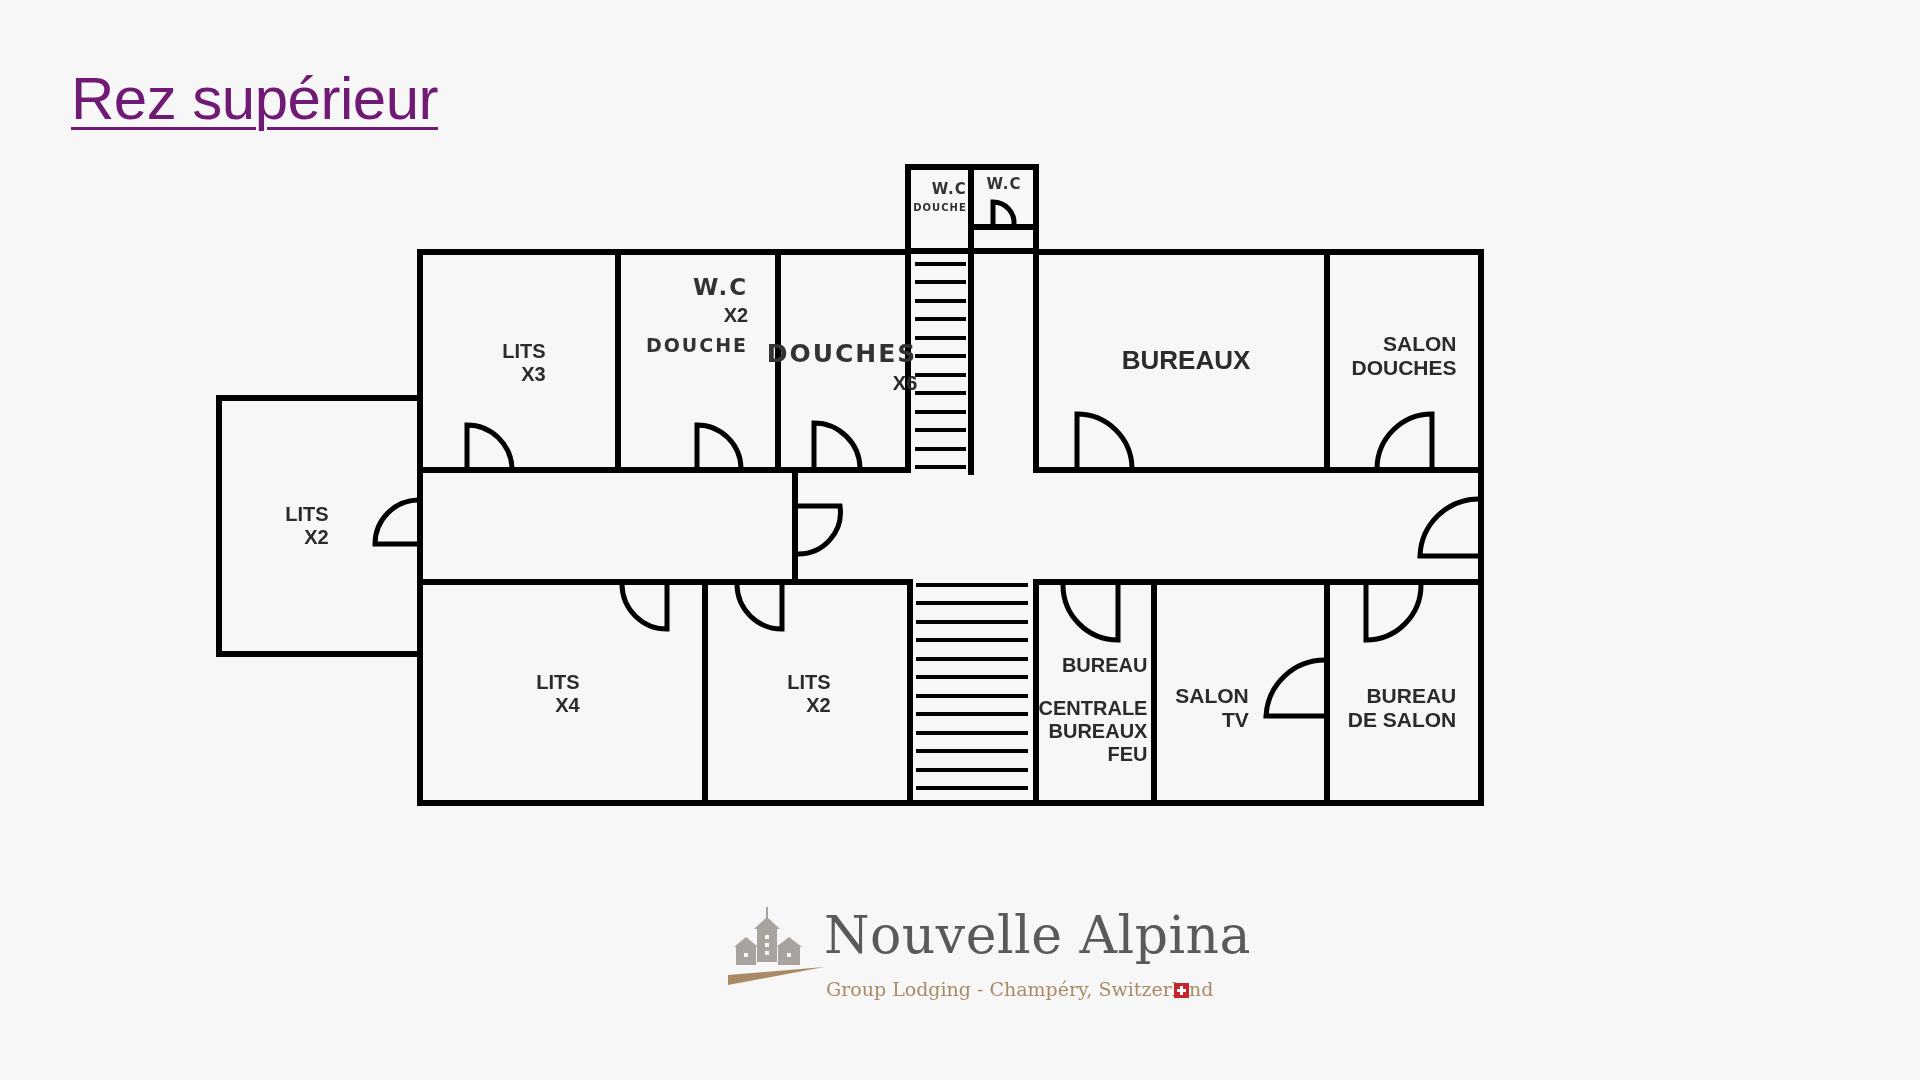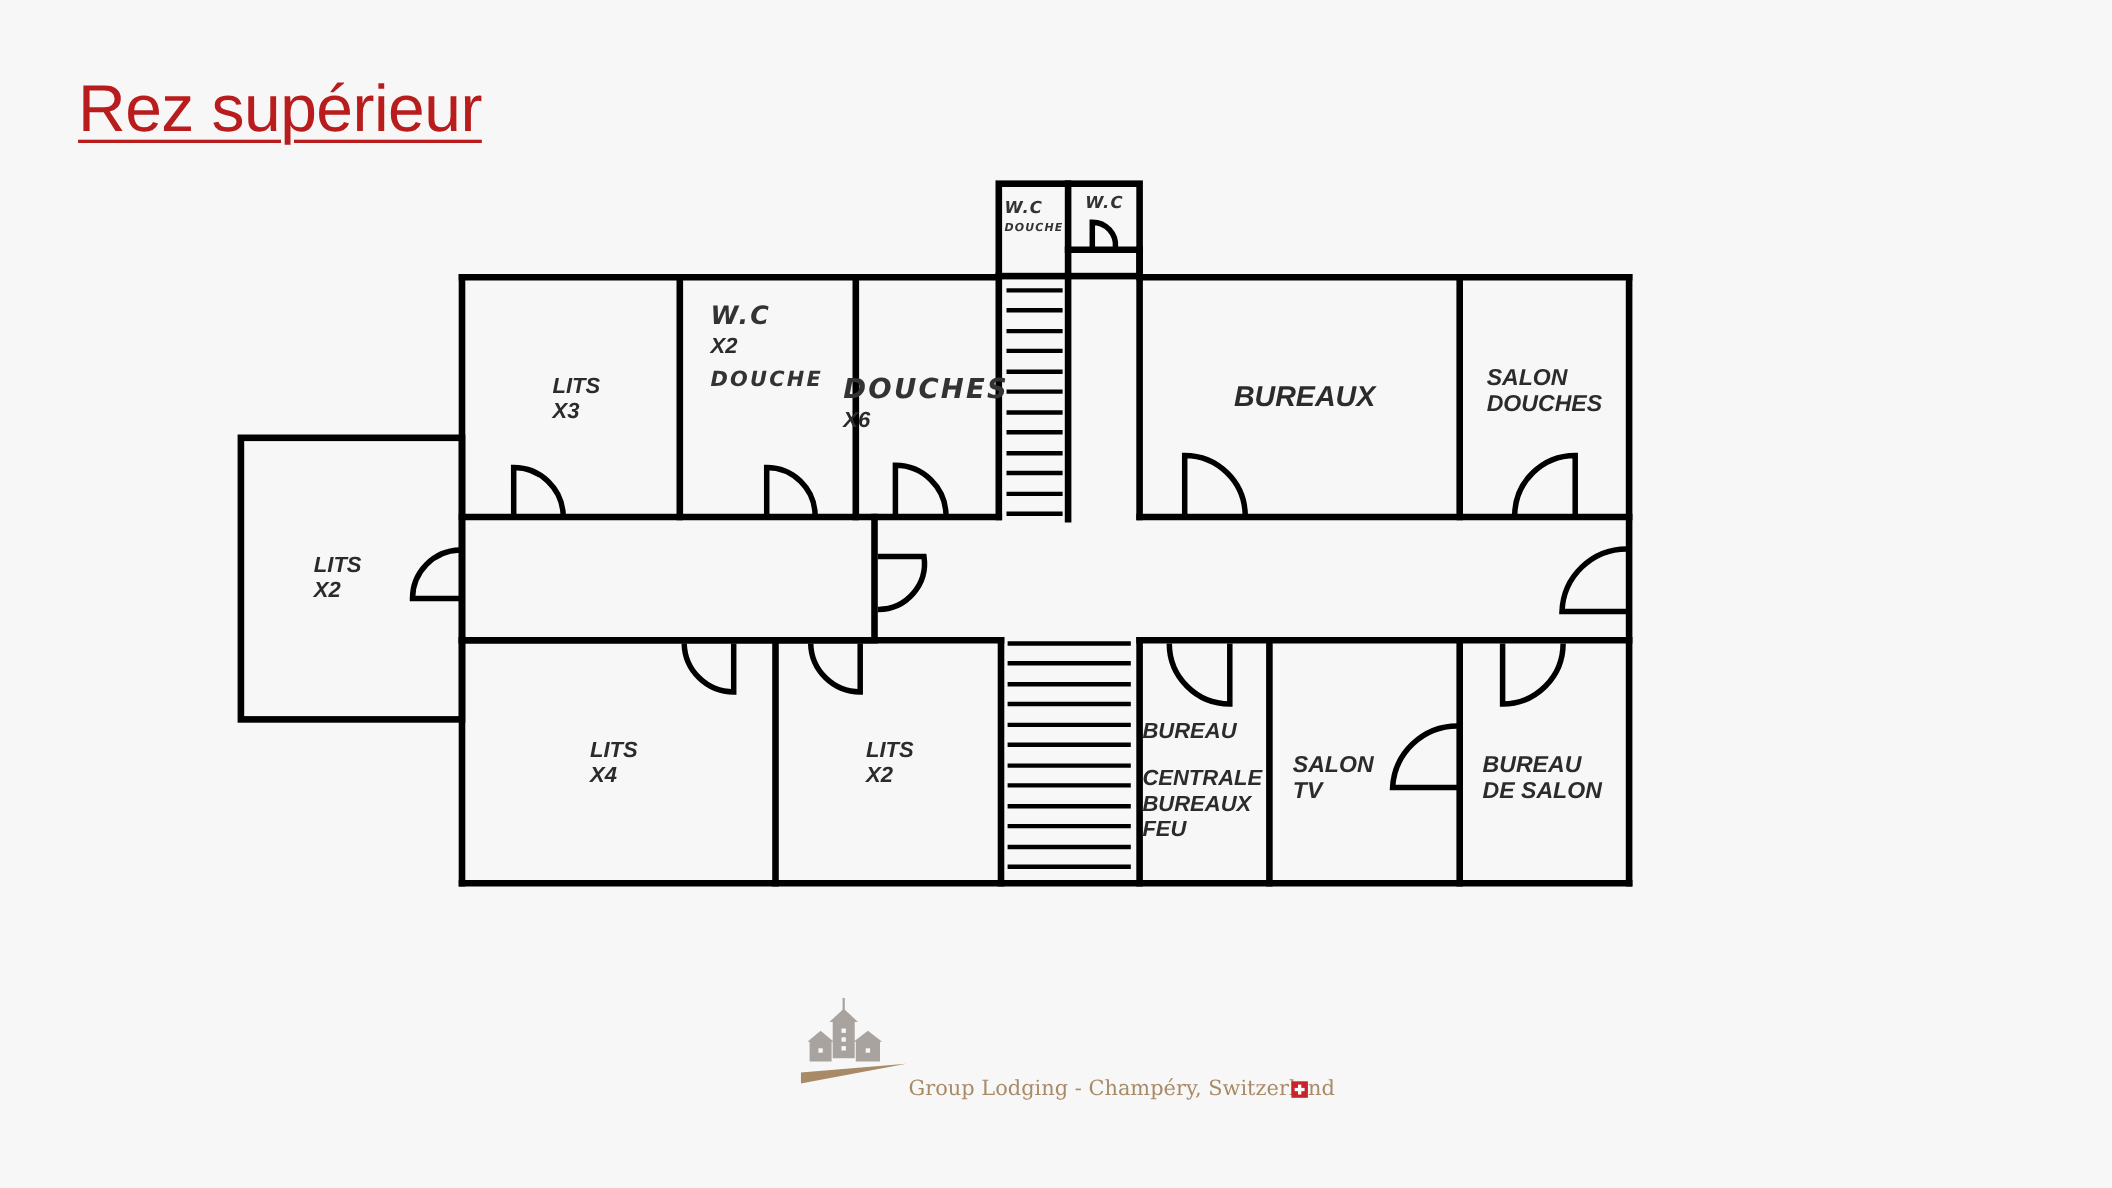--- a/index.html
+++ b/index.html
@@ -3,29 +3,29 @@
 <meta charset="utf-8">
 <style>
   html, body { margin: 0; padding: 0; }
   body {
     width: 1920px; height: 1080px; background: #f7f7f7;
     position: relative; overflow: hidden;
     font-family: "Liberation Sans", sans-serif;
   }
   .title {
     position: absolute; left: 71px; top: 64px;
-    font-size: 60px; color: #b91c1c; text-decoration: underline;
+    font-size: 60px; color: #701a75; text-decoration: underline;
     text-decoration-thickness: 3px; text-underline-offset: 8px;
     font-family: "Liberation Sans", sans-serif; letter-spacing: -0.5px;
   }
   svg.plan { position: absolute; left: 0; top: 0; }
   .lbl {
-    position: absolute; text-align: left; color: #2b2b2b;
+    position: absolute; text-align: right; color: #2b2b2b;
     font-weight: bold; font-family: "Liberation Sans", sans-serif;
-    line-height: 1.15; transform: translate(-50%, -50%); white-space: nowrap; font-style: italic;
+    line-height: 1.15; transform: translate(-50%, -50%); white-space: nowrap;
   }
   .lbl.deco {
     font-family: "DejaVu Sans", sans-serif; font-weight: bold;
     letter-spacing: 2px; color: #333;
   }
   .logo { position: absolute; left: 728px; top: 905px; width: 470px; height: 110px; }
   .logo-name {
     position: absolute; left: 96px; top: 0px; font-size: 52px; color: #5a5a5a;
     font-family: "DejaVu Serif", serif; letter-spacing: 0.5px; white-space: nowrap;
   }
@@ -223,15 +223,16 @@
     </g>
     <g fill="#f7f7f7">
       <rect x="37" y="28" width="4" height="4"></rect>
         <rect x="37" y="36" width="4" height="4"></rect>
         <rect x="37" y="44" width="4" height="4"></rect>
       <rect x="16" y="46" width="4" height="4"></rect>
         <rect x="59" y="46" width="4" height="4"></rect>
     </g>
     <polygon points="0,68 96,60 0,78" fill="#a98a66"></polygon>
   </svg>
+  <div class="logo-name">Nouvelle Alpina</div>
   <div class="logo-tag">Group Lodging - Champéry, Switzerland</div>
   <div class="flag"></div>
 </div>
 
 </body></html>

